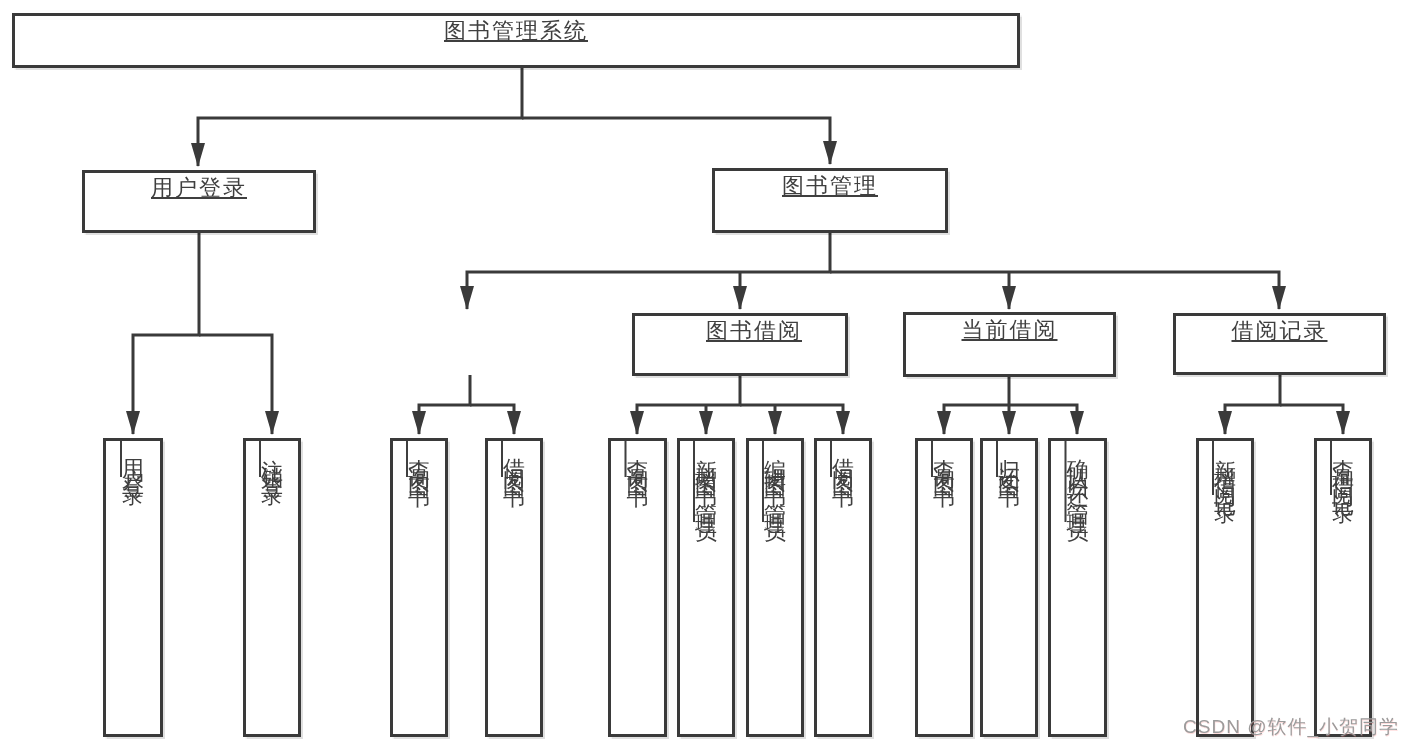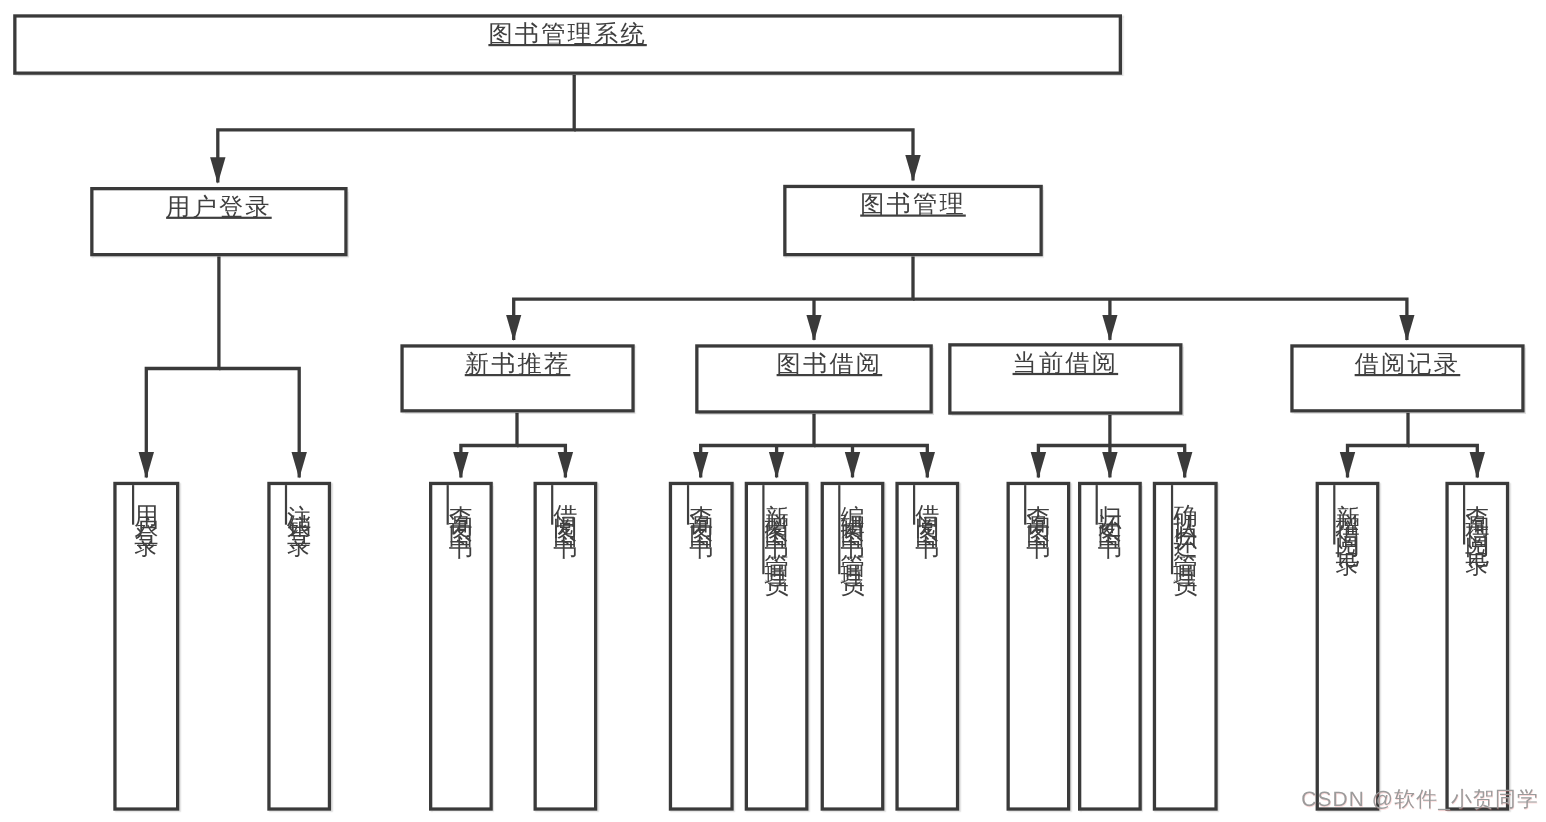--- a/index.html
+++ b/index.html
@@ -91,27 +91,24 @@
     <span>图书管理系统</span>
   </div>
 
   <div class="node" style="left:82px; top:170px; width:234px; height:63px;">
     <span>用户登录</span>
   </div>
   <div class="node" style="left:712px; top:168px; width:236px; height:65px;">
     <span>图书管理</span>
   </div>
 
-  <div class="node" style="left:364px; top:313px; width:213px; height:62px;">
-    <span>新书推荐</span>
-  </div>
   <div class="node" style="left:632px; top:313px; width:216px; height:63px;padding-left:28px;">
     <span>图书借阅</span>
   </div>
-  <div class="node" style="left:862px; top:312px; width:213px; height:65px;">
+  <div class="node" style="left:903px; top:312px; width:213px; height:65px;">
     <span>当前借阅</span>
   </div>
   <div class="node" style="left:1173px; top:313px; width:213px; height:62px;">
     <span>借阅记录</span>
   </div>
 
   <div class="node vnode" style="left:103px; top:438px; width:60px; height:299px;">
     <span>用户登录</span>
   </div>
   <div class="node vnode" style="left:243px; top:438px; width:58px; height:299px;">

